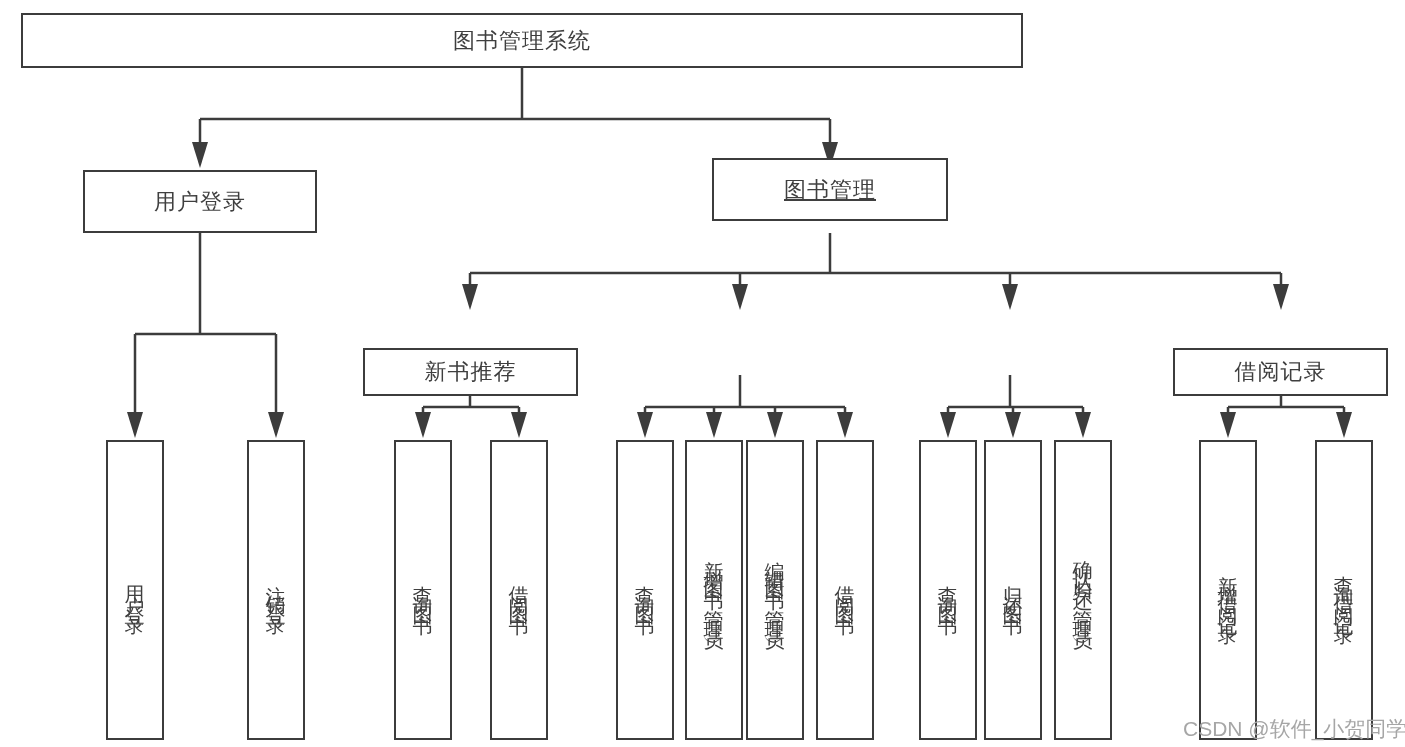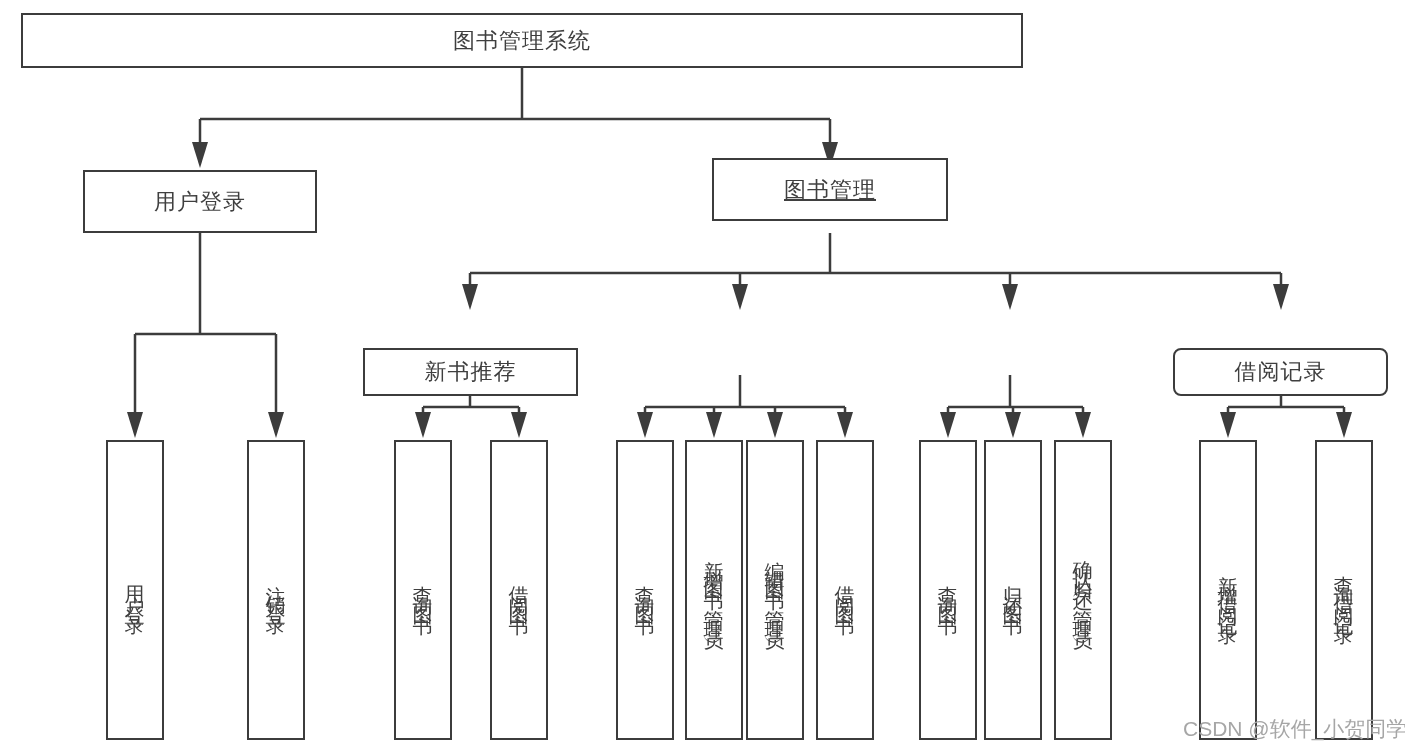--- a/index.html
+++ b/index.html
@@ -49,21 +49,21 @@
     z-index: 2;
   }
 
   .node-root   { left: 21px;   top: 13px;  width: 1002px; height: 55px; }
   .node-l2-a   { left: 83px;   top: 170px; width: 234px;  height: 63px; }
   .node-l2-b   { left: 712px;  top: 158px; width: 236px;  height: 63px; text-decoration: underline; }
   .node-l3     { top: 324px;   width: 215px; height: 48px; margin-top: 24px; }
   .node-l3-1   { left: 363px; }
   .node-l3-2   { left: 633px; }
   .node-l3-3   { left: 903px; }
-  .node-l3-4   { left: 1173px; border-radius: 8px; }
+  .node-l3-4   { left: 1173px; }
 
   .leaf {
     position: absolute;
     top: 440px;
     width: 58px;
     height: 300px;
     background: var(--box-bg);
     border: 2.5px solid var(--line-color);
     display: flex;
     align-items: center;

